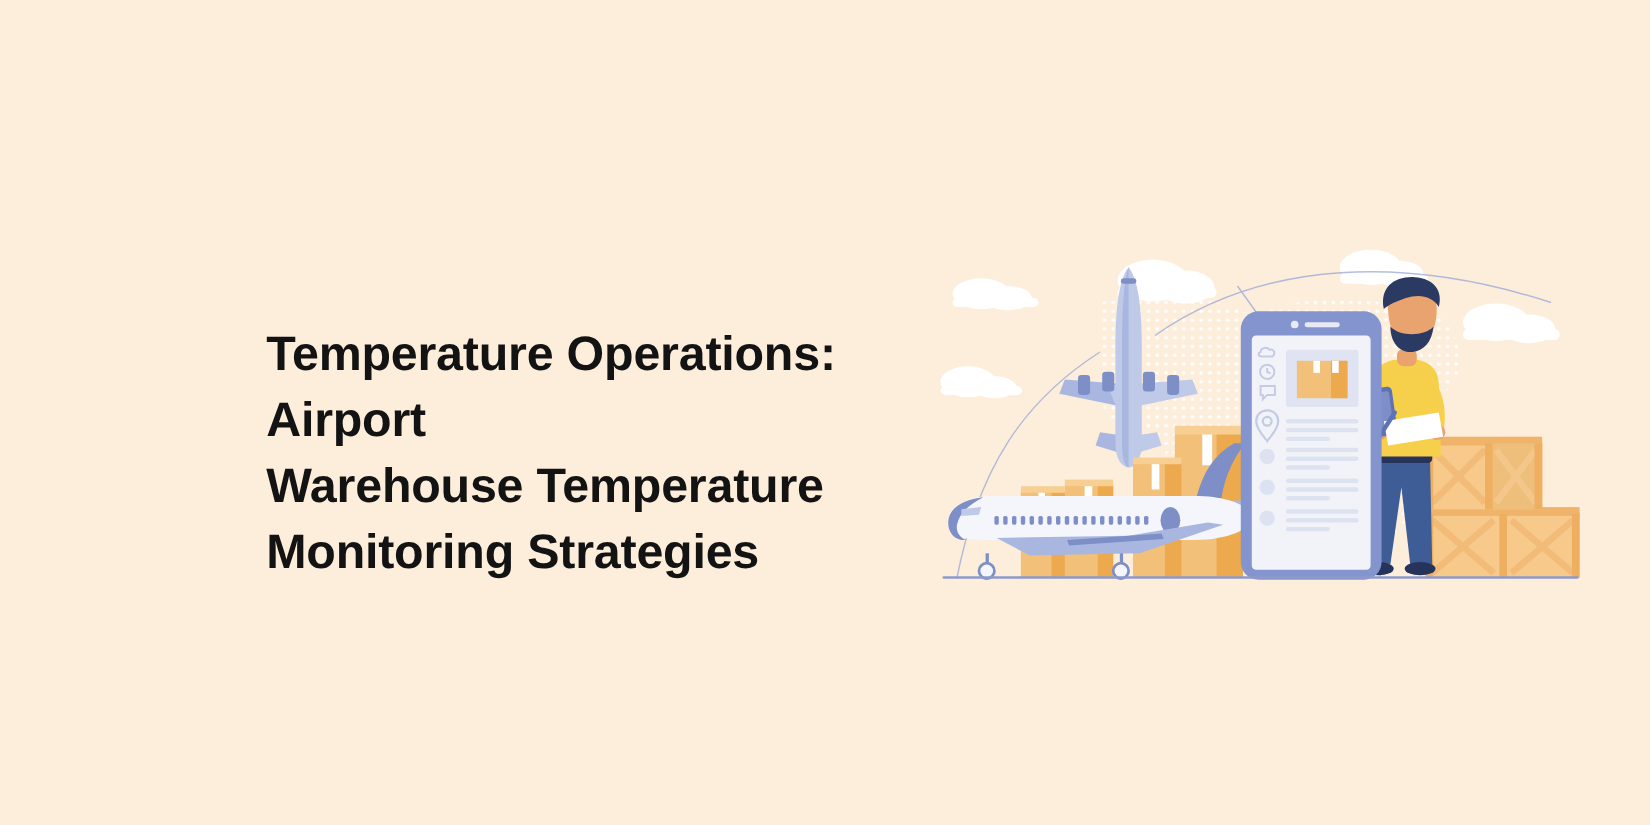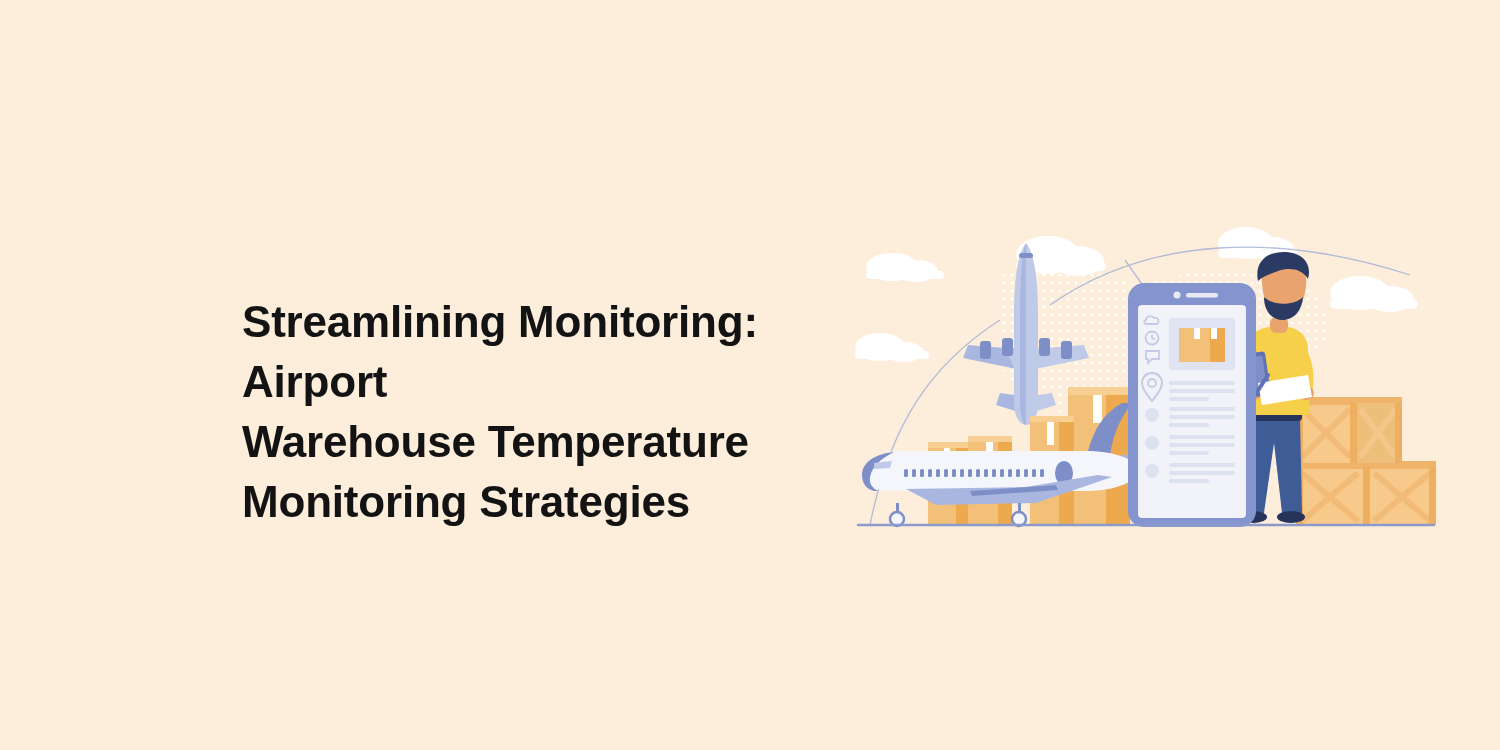--- a/index.html
+++ b/index.html
@@ -50,21 +50,21 @@
   #illustration svg {
     display: block;
   }
 </style>
 </head>
 <body style="background: rgb(253, 238, 220);">
 
 <div id="hero-banner">
 
   <div id="title-block">
-    <h1 id="page-title">Streamlining Monitoring: Airport
+    <h1 id="page-title">Temperature Operations: Airport
 Warehouse Temperature
 Monitoring Strategies</h1>
   </div>
 
   <div id="illustration">
     <svg width="600" height="320" viewBox="0 0 600 320" xmlns="http://www.w3.org/2000/svg">
 
       <defs>
 
         <pattern id="dotmap" x="0" y="0" width="8" height="8" patternUnits="userSpaceOnUse">

